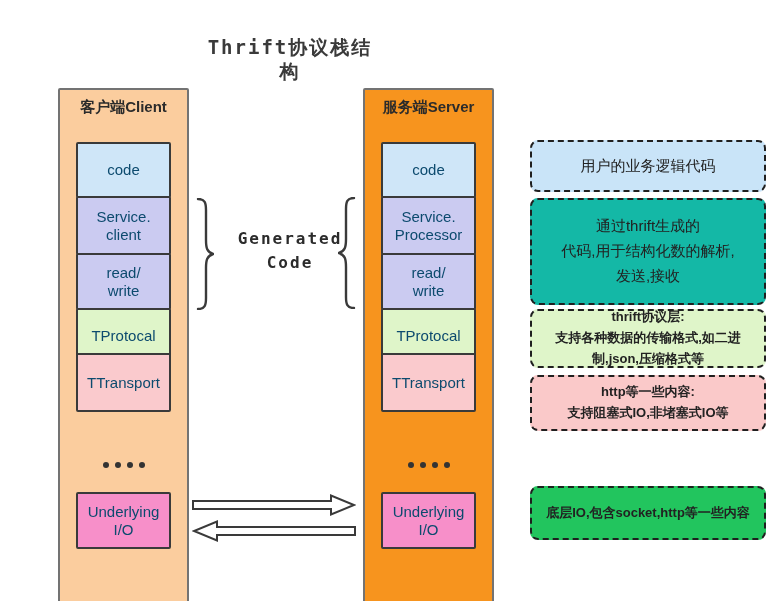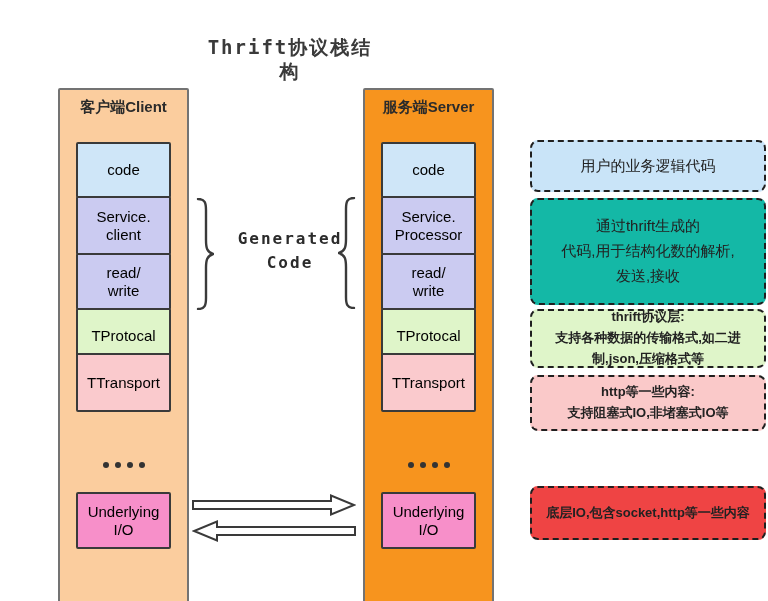--- a/index.html
+++ b/index.html
@@ -22,21 +22,21 @@
   .column.server { left: 363px; }
   .col-header {
     position: absolute; top: 8px; left: 0; width: 100%;
     text-align: center; font-weight: bold; font-size: 15px; color: #2b2b2b;
   }
   .layer {
     position: absolute; left: 16px; width: 95px;
     border: 2px solid #3a3a3a; border-radius: 2px;
     display: flex; align-items: center; justify-content: center;
     text-align: center; font-size: 15px; line-height: 1.2;
-    white-space: pre-line; color: #000000;
+    white-space: pre-line; color: #0c4a6e;
   }
   .l-code       { top: 52px;  height: 56px; }
   .l-service    { top: 106px; height: 59px; }
   .l-readwrite  { top: 163px; height: 57px; }
   .l-tprotocal  { top: 218px; height: 55px; }
   .l-ttransport { top: 263px; height: 59px; }
   .l-underlying { top: 402px; height: 57px; }
   .dots {
     position: absolute; top: 368px; left: 16px; width: 95px; height: 14px;
     display: flex; align-items: center; justify-content: center; gap: 6px;
@@ -164,17 +164,17 @@
 发送,接收</span>
   </div>
   <div class="note note-small n3" style="background-color: rgb(223, 245, 201);">
     <span>thrift协议层:
 支持各种数据的传输格式,如二进制,json,压缩格式等</span>
   </div>
   <div class="note note-small n4" style="background-color: rgb(250, 201, 201);">
     <span>http等一些内容:
 支持阻塞式IO,非堵塞式IO等</span>
   </div>
-  <div class="note note-small n5" style="background-color: #ef4444;">
+  <div class="note note-small n5" style="background-color: #22c55e;">
     <span>底层IO,包含socket,http等一些内容</span>
   </div>
 
 </div>
 
 </body></html>

